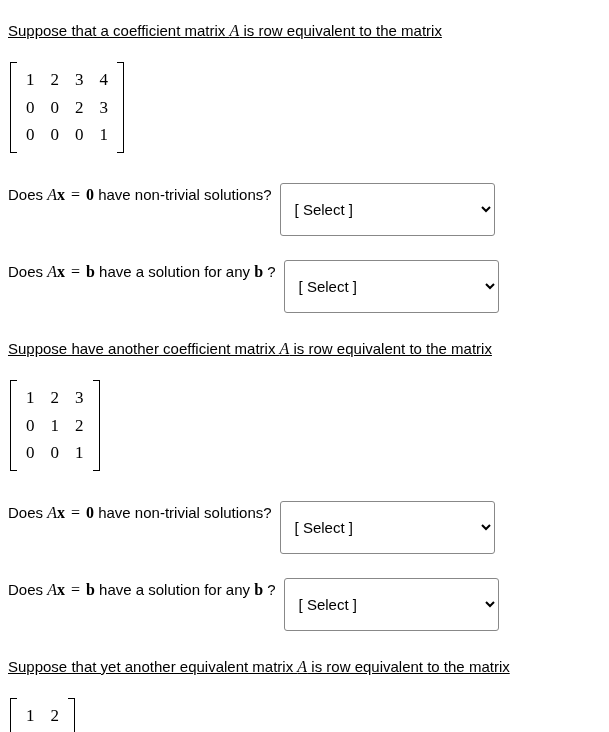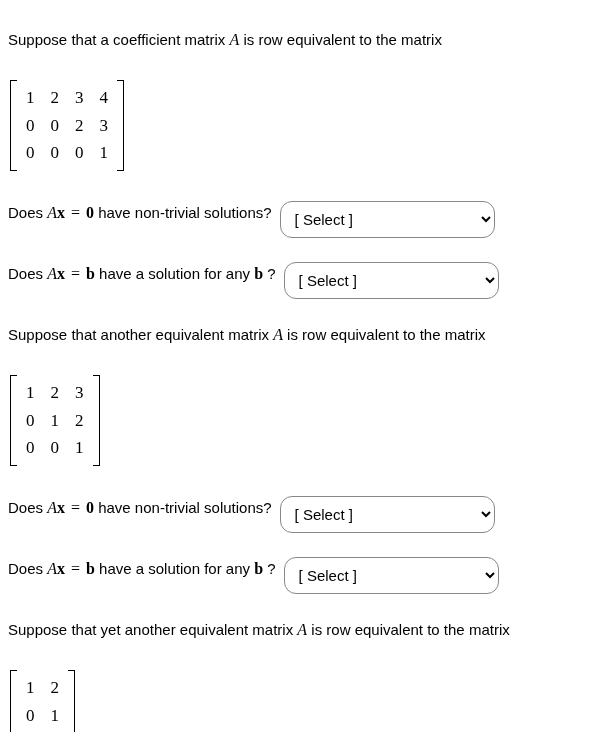--- a/index.html
+++ b/index.html
@@ -5,21 +5,22 @@
   body {
     font-family: 'Helvetica Neue', Arial, sans-serif;
     font-size: 15px;
     color: #000;
     padding: 8px;
     margin: 0;
     width: 593px;
     line-height: 1.5;
   }
   p.text {
-    margin: 20px 0;
+    margin: 11px 0;
+    text-decoration: underline;
   }
   .math-ital {
     font-style: italic;
     font-family: 'Times New Roman', serif;
     font-size: 16px;
   }
   .math-bold {
     font-weight: bold;
     font-family: 'Times New Roman', serif;
     font-size: 16px;
@@ -61,23 +62,23 @@
     align-items: flex-start;
     margin: 16px 0 24px 0;
     flex-wrap: nowrap;
   }
   .question-text {
     margin-right: 8px;
     white-space: nowrap;
   }
   select {
     font-size: 15px;
-    padding: 8px 10px;
+    padding: 16px 10px;
     border: 1px solid #888;
-    border-radius: 12px;
+    border-radius: 3px;
     background: #fff;
     min-width: 215px;
   }
   .eq {
     font-family: 'Times New Roman', serif;
     font-size: 16px;
     padding: 0 2px;
   }
 </style>
 </head>
@@ -128,21 +129,21 @@
   <span class="question-text">
     <span>Does </span><span class="math-ital">A</span><span class="math-bold">x</span><span class="eq"> = </span><span class="math-bold">b</span><span> have a solution for any </span><span class="math-bold">b</span><span> ? </span>
   </span>
   <select>
     <option>[ Select ]</option>
   </select>
 </div>
 
 
 <p class="text">
-  <span>Suppose that another equivalent matrix </span><span class="math-ital">A</span><span> is row equivalent to the matrix</span>
+  <span>Suppose have another coefficient matrix </span><span class="math-ital">A</span><span> is row equivalent to the matrix</span>
 </p>
 
 <div class="matrix">
   <table>
     <tbody>
         <tr>
           <td>1</td>
           <td>2</td>
           <td>3</td>
         </tr>

